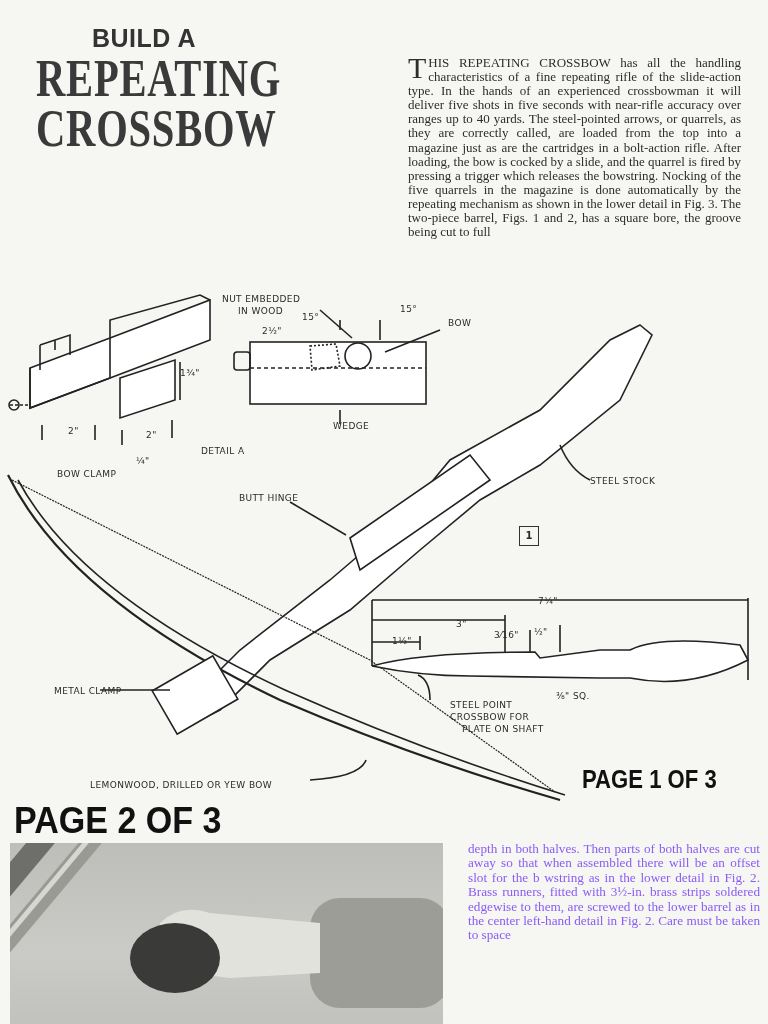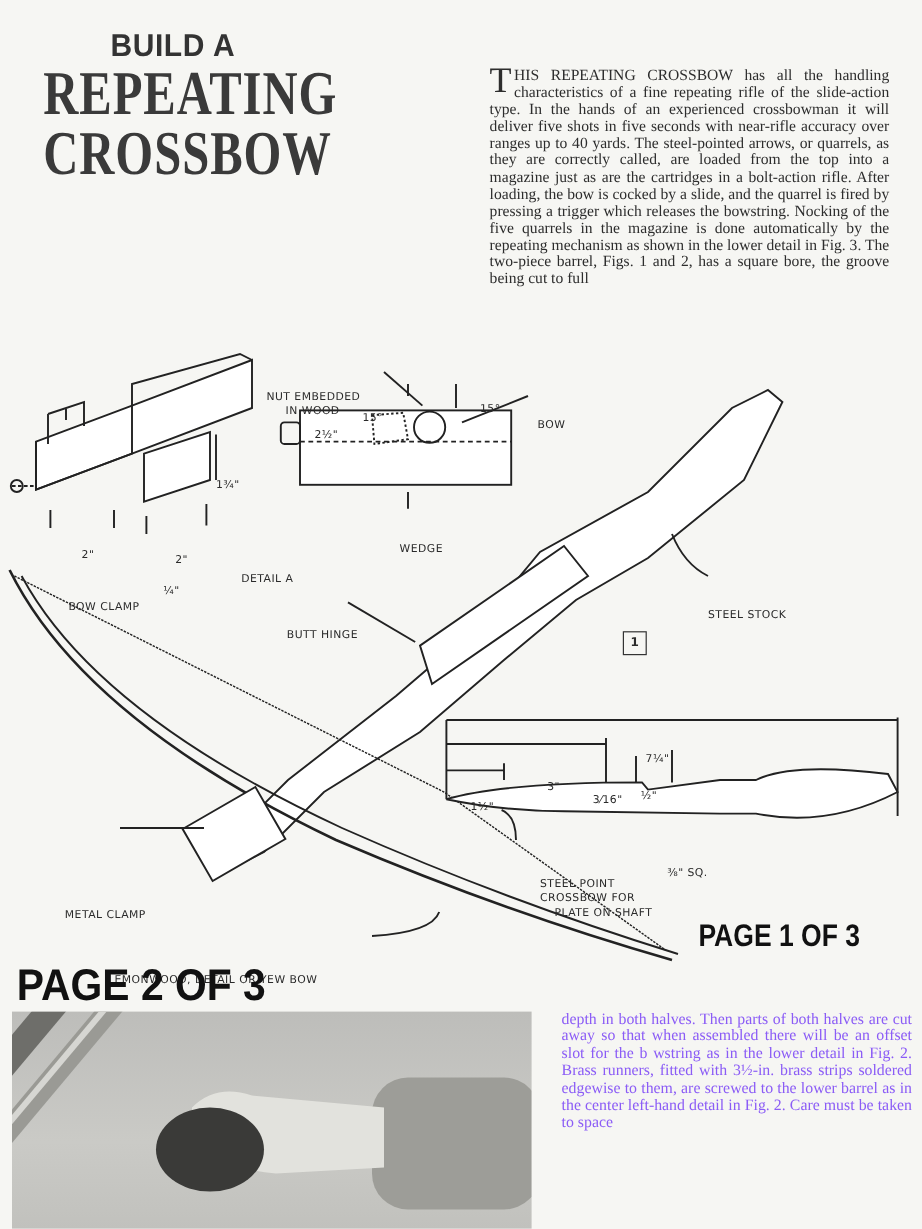--- a/index.html
+++ b/index.html
@@ -6,21 +6,21 @@
   body { width:768px; height:1024px; background:#f6f6f3; position:relative; overflow:hidden; font-family:"Liberation Sans", sans-serif; color:#2a2a2a; }
   .abs { position:absolute; }
   .kicker { left:92px; top:24px; font-family:"Liberation Sans", sans-serif; font-weight:900; font-size:25px; letter-spacing:0.5px; color:#333; transform:scaleY(1.05); }
   .title { font-family:"Liberation Serif", serif; font-weight:900; color:#3a3a3a; font-size:52px; line-height:50px; transform:scaleX(0.78); transform-origin:left top; letter-spacing:1px; }
   .t1 { left:36px; top:54px; }
   .t2 { left:36px; top:104px; }
   .article { font-family:"Liberation Serif", serif; font-size:13px; line-height:14.1px; color:#2d2d2d; text-align:justify; }
   .a1 { left:408px; top:56px; width:333px; }
   .a2 { left:468px; top:842px; width:292px; font-size:13.2px; line-height:14.4px; color:#8b5cf6; }
   .dropcap { float:left; font-size:30px; line-height:24px; margin:0 2px 0 0; font-family:"Liberation Serif", serif; }
-  .lbl { font-family:"DejaVu Sans", sans-serif; font-size:9px; color:#2a2a2a; letter-spacing:0.4px; white-space:nowrap;margin-top:32px; }
+  .lbl { font-family:"DejaVu Sans", sans-serif; font-size:9px; color:#2a2a2a; letter-spacing:0.4px; white-space:nowrap; }
   .page { font-family:"Liberation Sans", sans-serif; font-weight:900; color:#111; white-space:nowrap; }
   .p1 { left:582px; top:764px; font-size:26px; transform:scaleX(0.85); transform-origin:left top; }
   .p2 { left:14px; top:800px; font-size:37px; transform:scaleX(0.92); transform-origin:left top; }
   .fig { left:519px; top:526px; width:18px; height:18px; border:1.5px solid #333; font-family:"DejaVu Sans", sans-serif; font-size:10px; font-weight:bold; text-align:center; line-height:18px; }
   .photo { left:10px; top:843px; width:433px; height:181px; background:linear-gradient(180deg,#bdbdba,#cacac6 60%,#c1c1bd); overflow:hidden; }
 </style>
 </head>
 <body>
 
 <div class="abs kicker">BUILD A</div>
@@ -102,22 +102,22 @@
 <div class="abs fig">1</div>
 <div class="abs lbl" style="left:538px;top:596px">7¼"</div>
 <div class="abs lbl" style="left:456px;top:619px">3"</div>
 <div class="abs lbl" style="left:392px;top:636px">1½"</div>
 <div class="abs lbl" style="left:494px;top:630px">3⁄16"</div>
 <div class="abs lbl" style="left:534px;top:627px">½"</div>
 <div class="abs lbl" style="left:556px;top:691px">⅜" SQ.</div>
 <div class="abs lbl" style="left:450px;top:700px">STEEL POINT</div>
 <div class="abs lbl" style="left:450px;top:712px">CROSSBOW FOR</div>
 <div class="abs lbl" style="left:462px;top:724px">PLATE ON SHAFT</div>
-<div class="abs lbl" style="left:54px;top:726px">METAL CLAMP</div>
-<div class="abs lbl" style="left:90px;top:780px">LEMONWOOD, DETAIL OR YEW BOW</div>
+<div class="abs lbl" style="left:54px;top:686px">METAL CLAMP</div>
+<div class="abs lbl" style="left:90px;top:780px">LEMONWOOD, DRILLED OR YEW BOW</div>
 
 <div class="abs page p1">PAGE 1 OF 3</div>
 <div class="abs page p2">PAGE 2 OF 3</div>
 
 <div class="abs photo">
   <svg width="433" height="181">
     <rect x="300" y="55" width="140" height="110" rx="30" fill="#9d9d98"></rect>
     <path d="M150 80 Q 170 60 200 70 L310 80 L310 130 L220 135 Q 170 130 150 110 Z" fill="#e2e2dd"></path>
     <g transform="rotate(40 60 10)">
       <rect x="20" y="-20" width="22" height="300" fill="#6e6e6a"></rect>

